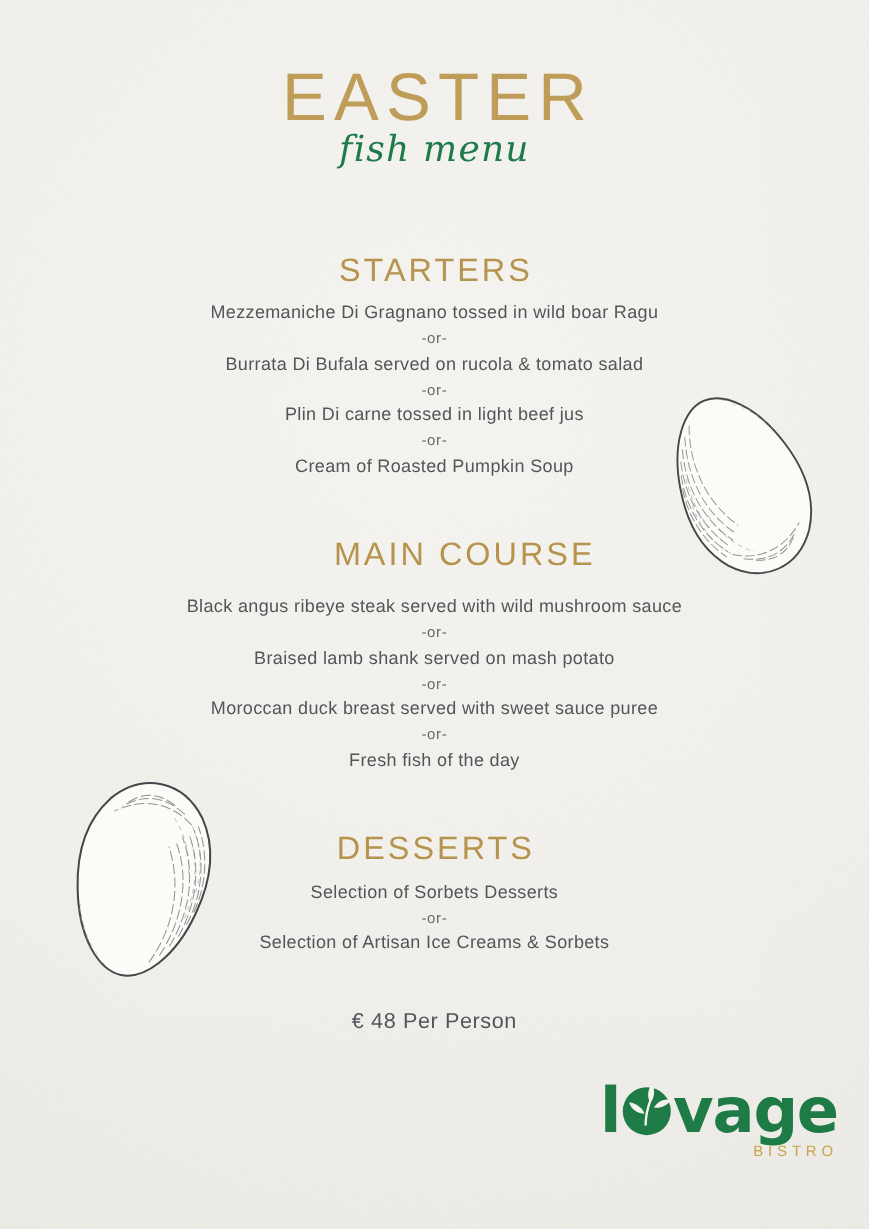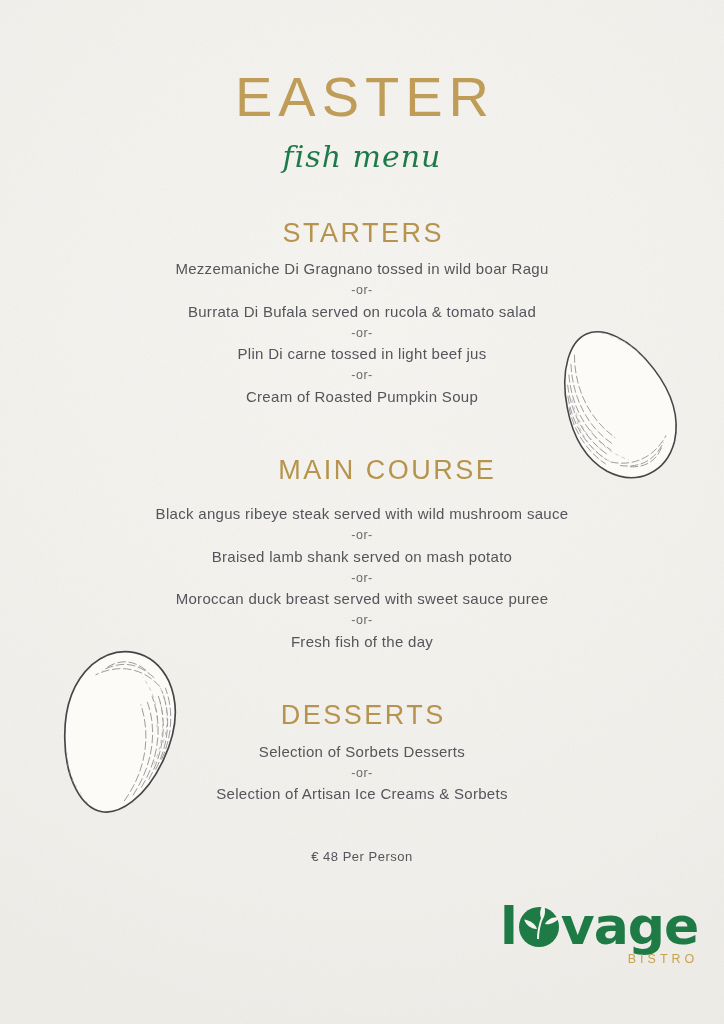--- a/index.html
+++ b/index.html
@@ -10,35 +10,35 @@
     overflow:hidden;
     background:
       radial-gradient(ellipse 130% 95% at 50% 32%, #f7f6f2 0%, #f2f1ed 55%, #eceae4 100%);
     font-family:"Liberation Sans", sans-serif;
   }
   .texture { position:absolute; inset:0; z-index:0; pointer-events:none; }
 
   .content { position:absolute; inset:0; z-index:2; text-align:center; }
 
   .title {
-    margin:16px; padding-top:50px;
+    margin:0; padding-top:50px;
     font-size:56px; font-weight:200; line-height:1.1;
     letter-spacing:6px; text-indent:6px;
     color:#bf9d58;
   }
   .subtitle {
     margin-top:-4px;
     font-family:"DejaVu Serif", cursive;
     font-style:italic;
     font-size:30px; line-height:1.1;
     color:#1e7a4a;
     letter-spacing:1px;
   }
 
-  .section { margin-top:46px; }
+  .section { margin-top:70px; }
   .section + .section { margin-top:50px; }
   .section h2 {
     margin:0 0 12px 0;
     font-size:27px; font-weight:400; line-height:1.1;
     letter-spacing:2.5px; text-indent:2.5px;
     color:#b6944e;
   }
   .section--main h2 { margin-bottom:20px;padding-left:48px; }
   .item {
     margin:0;
@@ -48,21 +48,21 @@
   }
   .or {
     margin:6px 0;
     font-size:12.5px; line-height:1;
     letter-spacing:0.5px;
     color:#686a6d;
   }
 
   .price {
     margin-top:46px;
-    font-size:13px; letter-spacing:0.5px;
+    font-size:18px; letter-spacing:0.5px;
     color:#54555a;
   }
 
   
   .egg { position:absolute; z-index:1; pointer-events:none; }
   .egg-right { left:552px; top:318px; transform:rotate(-24deg); }
   .egg-left  { left:48px;  top:640px; transform:rotate(192deg); }
   .egg path.outline { fill:#fcfbf7; stroke:#45464a; stroke-width:1.8; }
   .egg g.hatch  path { fill:none; stroke:#76777a; stroke-width:0.9; stroke-dasharray:9 3; opacity:0.8; }
   .egg g.hatch2 path { fill:none; stroke:#8a8b8e; stroke-width:0.8; stroke-dasharray:4 4; opacity:0.55; }

